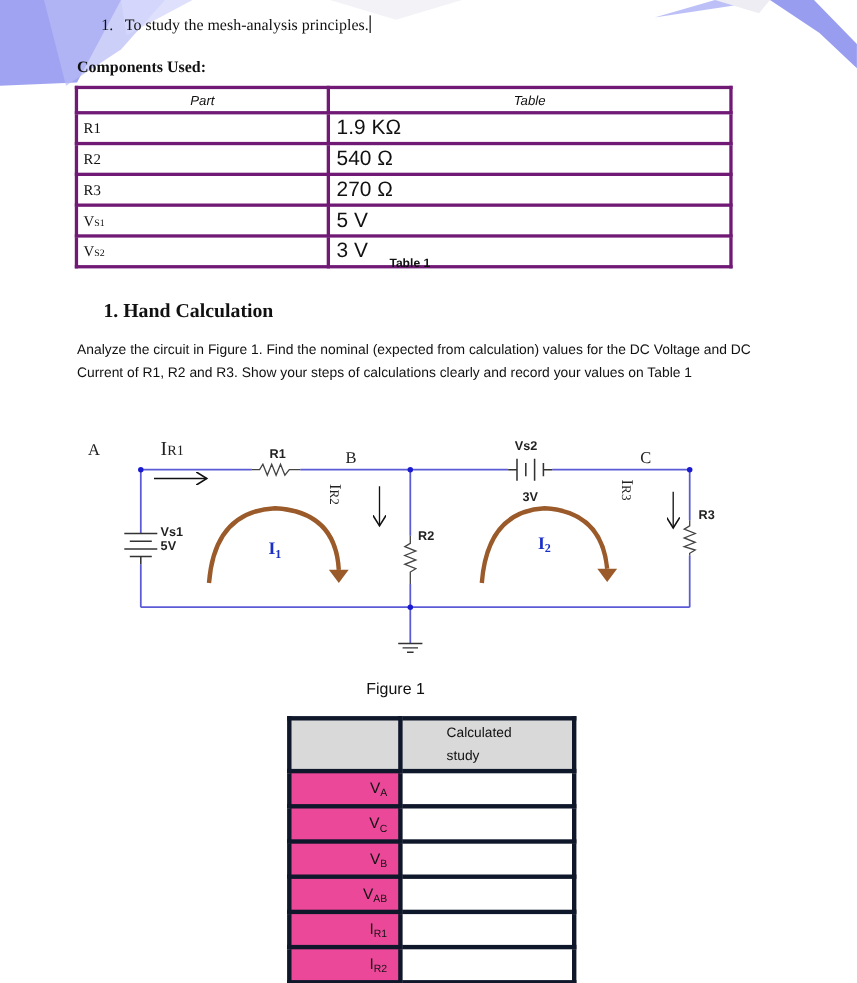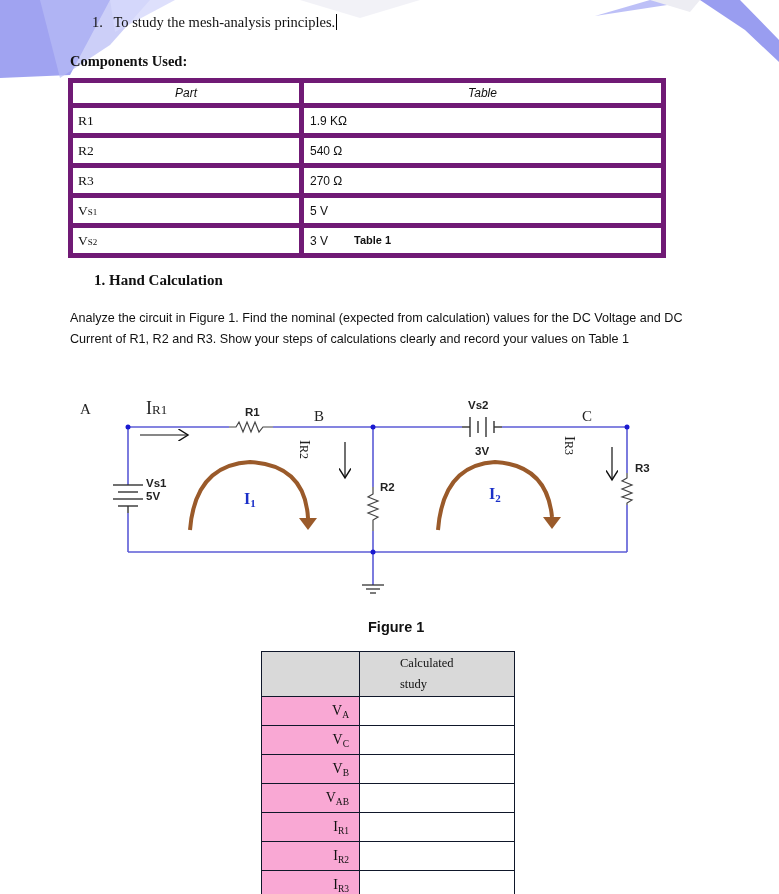--- a/index.html
+++ b/index.html
@@ -3,33 +3,33 @@
 <meta charset="utf-8">
 <style>
   html, body { margin:0; padding:0; }
   body { width:779px; height:894px; position:relative; overflow:hidden; background:#ffffff; font-family:"Liberation Serif", serif; color:#111; }
   .bg-decor { position:absolute; left:0; top:0; width:779px; height:80px; z-index:0; }
   .abs { position:absolute; z-index:1; }
   .objective { left:92px; top:14px; font-size:14.5px; font-family:"Liberation Serif", serif; }
   .objective .caret { display:inline-block; width:1px; height:16px; background:#000; vertical-align:-3px; margin-left:1px; }
   .comp-head { left:70px; top:53px; font-size:14.5px; font-weight:bold;text-align:center; }
   table.parts { position:absolute; left:68px; top:78px; width:598px; border-collapse:collapse; z-index:1; }
-  table.parts td, table.parts th { border:5px solid #701a75; height:25px; padding:0 0 0 5px; font-size:13.5px; }
+  table.parts td, table.parts th { border:3px solid #701a75; height:25px; padding:0 0 0 5px; font-size:13.5px; }
   table.parts th { font-family:"Liberation Sans", sans-serif; font-style:italic; font-weight:normal; font-size:12px; text-align:center; height:20px; padding:0; }
   table.parts td.part { width:221px; font-family:"Liberation Serif", serif; }
-  table.parts td.val { font-family:"Liberation Sans", sans-serif; font-size:12px; padding-left:6px;margin-left:32px; }
+  table.parts td.val { font-family:"Liberation Sans", sans-serif; font-size:19px; padding-left:6px;margin-left:32px; }
   .sub { font-size:9px; }
   .cap1 { left:354px; top:234px; font-family:"Liberation Sans", sans-serif; font-weight:bold; font-size:11px; }
-  .hand-head { left:94px; top:272px; font-size:15px; font-weight:bold; }
+  .hand-head { left:94px; top:272px; font-size:18px; font-weight:bold; }
   .para { left:70px; top:308px; width:640px; font-family:"Liberation Sans", sans-serif; font-size:12.6px; line-height:21px; }
   svg.circuit { position:absolute; left:70px; top:395px; z-index:1; }
-  .cap2 { left:368px; top:619px; font-family:"Liberation Sans", sans-serif; font-weight:bold; font-size:14.5px; }
+  .cap2 { left:333px; top:619px; font-family:"Liberation Sans", sans-serif; font-weight:normal; font-size:14.5px; }
   table.calc { position:absolute; left:261px; top:651px; border-collapse:collapse; z-index:1; }
-  table.calc td { border:1px solid #0f172a; height:26px; font-family:Liberation Serif, serif; font-size:14px; }
-  table.calc td.lbl { width:86px; background:#f9a8d4; text-align:right; padding-right:10px; }
+  table.calc td { border:4px solid #0f172a; height:26px; font-family:Liberation Sans, sans-serif; font-size:14px; }
+  table.calc td.lbl { width:86px; background:#ec4899; text-align:right; padding-right:10px; }
   table.calc td.cell { width:152px; background:#fff; }
   table.calc tr.hdr td { height:41px; background:#d9d9d9; }
   table.calc tr.hdr td.cell { font-size:12.5px; line-height:21px; padding-left:40px; width:112px; }
   table.calc .s { font-size:9.5px; vertical-align:-3px; }
 </style>
 </head>
 <body>
 
 <svg class="bg-decor" viewBox="0 0 779 80">
   <polygon points="0,0 110,0 70,75 0,78" fill="#8f93ee" opacity="0.85"></polygon>

